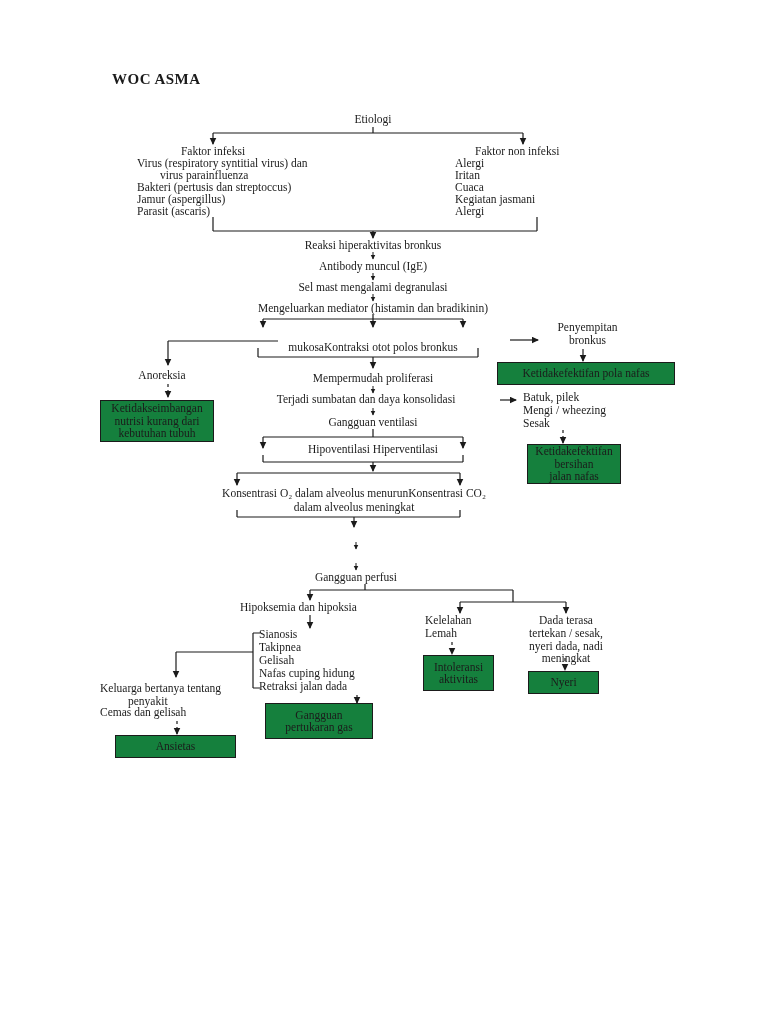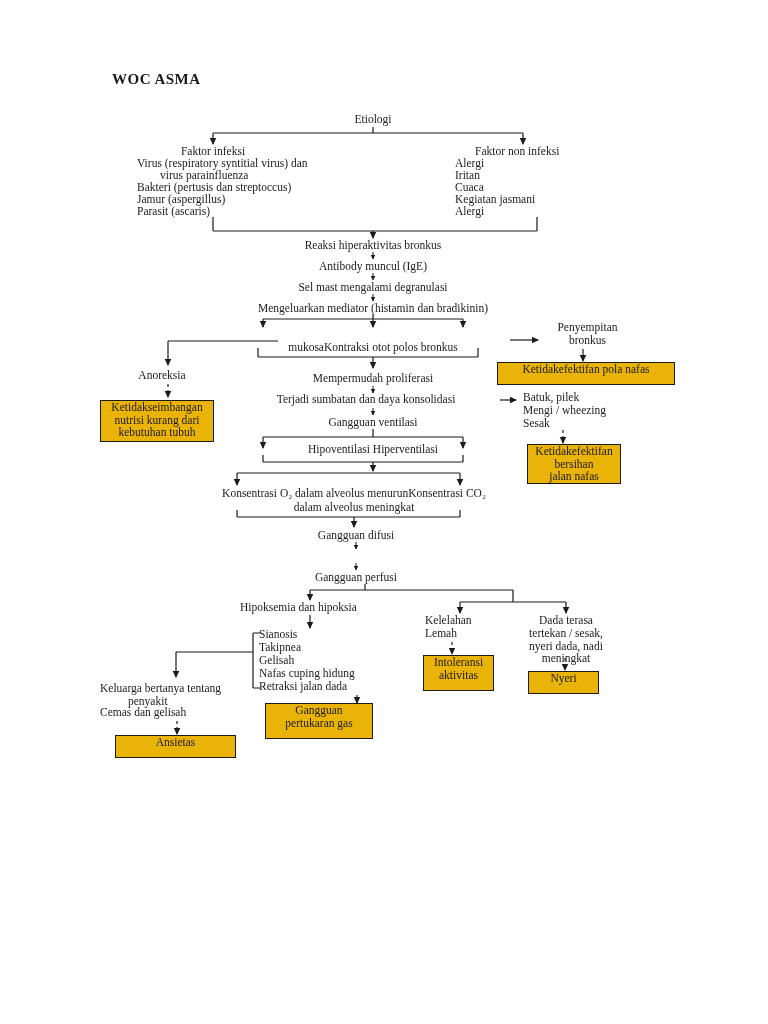--- a/index.html
+++ b/index.html
@@ -2,22 +2,22 @@
 <html><head>
 <meta charset="utf-8">
 <style>
   html,body{margin:0;padding:0;}
   .page{position:relative;width:768px;height:1024px;background:#ffffff;overflow:hidden;
         font-family:"Liberation Serif", serif;color:#1b1b1b;}
   .t{position:absolute;font-size:11.5px;line-height:12px;white-space:nowrap;}
   .c{text-align:center;}
   .title{position:absolute;font-size:15px;font-weight:bold;letter-spacing:.5px;}
   .bx{position:absolute;border:1.5px solid #1b1b1b;display:flex;flex-direction:column;
-      align-items:center;text-align:center;
-      font-size:11.5px;line-height:12.5px;background:#eab308;}
+      align-items:center;justify-content:center;text-align:center;
+      font-size:11.5px;line-height:12.5px;background:#15803d;}
   svg.layer{position:absolute;left:0;top:0;width:768px;height:1024px;}
   svg .ln{stroke:#1b1b1b;stroke-width:1.2;fill:none;}
   svg .thin{stroke-width:1;}
   svg .dash{stroke-dasharray:3,3;}
 </style>
 </head>
 <body>
 
 <div class="page">
 
@@ -147,21 +147,20 @@
     <div>bersihan</div>
     <div>jalan nafas</div>
   </div>
 
   <div class="t c" style="left:223px;top:416px;width:300px;">Gangguan ventilasi</div>
   <div class="t c" style="left:223px;top:443px;width:300px;">Hipoventilasi Hiperventilasi</div>
 
   <div class="t c" style="left:204px;top:487px;width:300px;">Konsentrasi O₂ dalam alveolus menurunKonsentrasi CO₂</div>
   <div class="t c" style="left:204px;top:501px;width:300px;">dalam alveolus meningkat</div>
 
-  <div class="t c" style="left:206px;top:529px;width:300px;">Gangguan difusi</div>
   <div class="t c" style="left:206px;top:571px;width:300px;">Gangguan perfusi</div>
 
   <div class="t" style="left:240px;top:601px;">Hipoksemia dan hipoksia</div>
   <div class="t" style="left:259px;top:628px;">Sianosis</div>
   <div class="t" style="left:259px;top:641px;">Takipnea</div>
   <div class="t" style="left:259px;top:654px;">Gelisah</div>
   <div class="t" style="left:259px;top:667px;">Nafas cuping hidung</div>
   <div class="t" style="left:259px;top:680px;">Retraksi jalan dada</div>
   <div class="bx" style="left:265px;top:703px;width:106px;height:34px;">
     <div>Gangguan</div>

